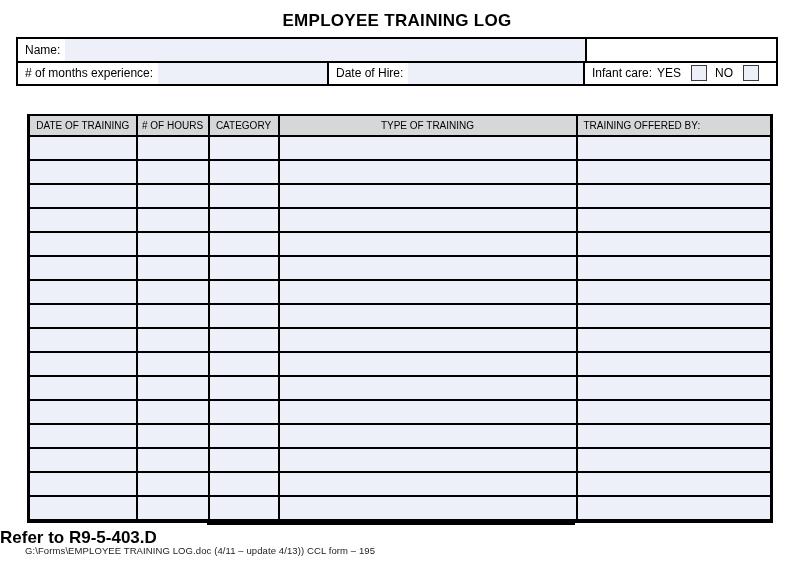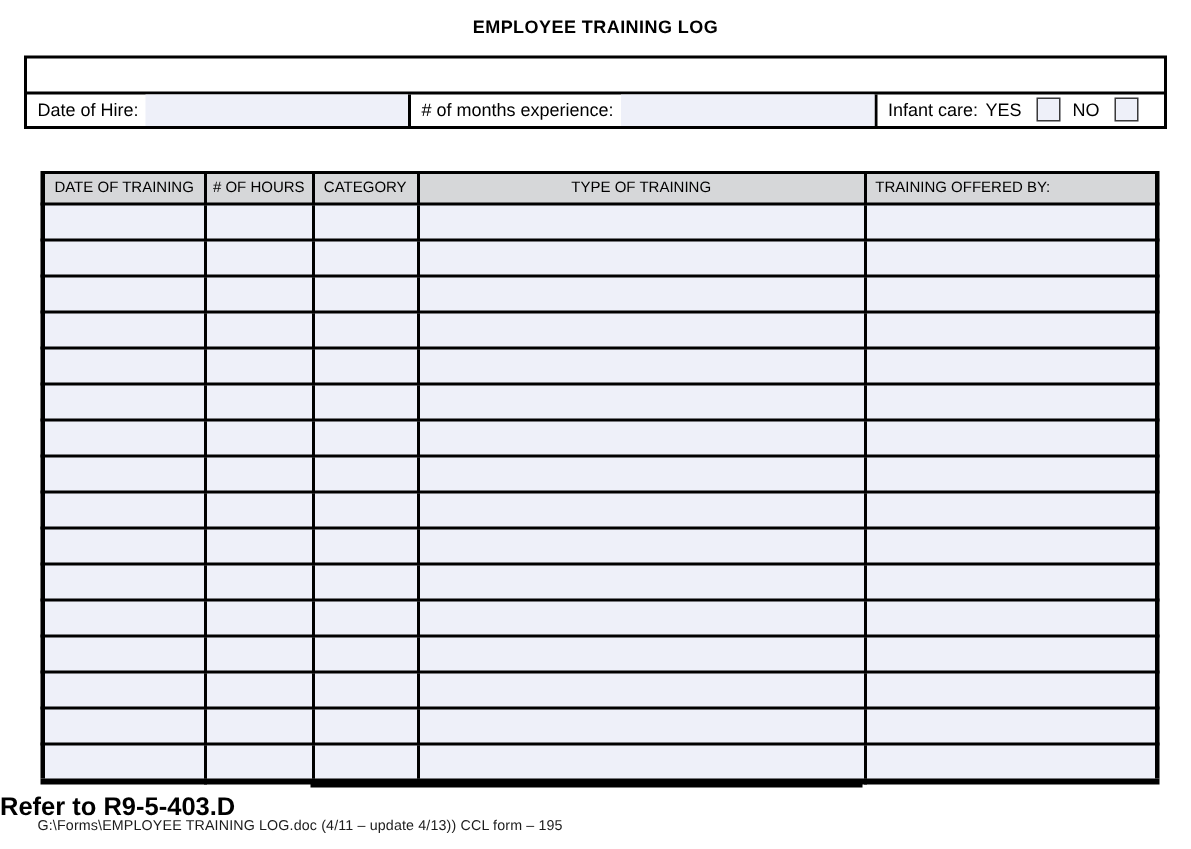--- a/index.html
+++ b/index.html
@@ -7,21 +7,21 @@
     --header-fill:#d6d7d9;
     --border:#000000;
   }
   html,body{margin:0;padding:0;}
   body{
     width:794px;height:566px;position:relative;background:#ffffff;
     font-family:"Liberation Sans", sans-serif;color:#000;overflow:hidden;
   }
   .title{
     position:absolute;top:11px;left:0;width:100%;text-align:center;
-    font-size:12px;font-weight:bold;letter-spacing:.3px;
+    font-size:17px;font-weight:bold;letter-spacing:.3px;
   }
   
   .header-box{
     position:absolute;left:16px;top:37px;width:762px;height:49px;
     border:2px solid var(--border);box-sizing:border-box;
     display:flex;flex-direction:column;
   }
   .hrow{flex:1;display:flex;min-height:0;}
   .hrow.first{border-bottom:2px solid var(--border);}
   .hcell{display:flex;align-items:center;box-sizing:border-box;padding-left:7px;font-size:12px;}
@@ -70,28 +70,32 @@
     letter-spacing:.1px;
   }
 </style>
 </head>
 <body>
 
 <div class="title">EMPLOYEE TRAINING LOG</div>
 
 <div class="header-box">
   <div class="hrow first">
+    <div class="hcell cell-name">
+      <span class="lbl">Name:</span>
+      <div class="fill-field"></div>
+    </div>
   </div>
   <div class="hrow">
+    <div class="hcell cell-exp">
+      <span class="lbl"># of months experience:</span>
+      <div class="fill-field"></div>
+    </div>
     <div class="hcell cell-doh">
       <span class="lbl">Date of Hire:</span>
-      <div class="fill-field"></div>
-    </div>
-    <div class="hcell cell-exp">
-      <span class="lbl"># of months experience:</span>
       <div class="fill-field"></div>
     </div>
     <div class="hcell cell-infant">
       <span class="lbl">Infant care:</span>
       <span class="lbl">YES</span>
       <span class="checkbox"></span>
       <span class="lbl">NO</span>
       <span class="checkbox last"></span>
     </div>
   </div>

